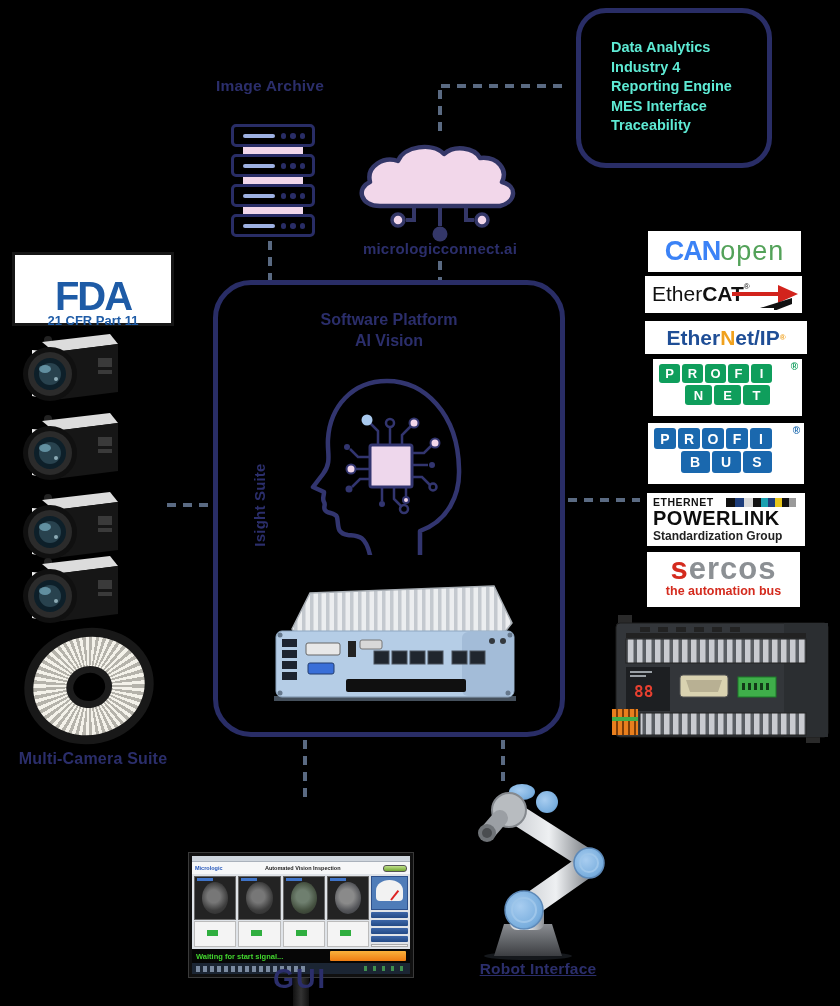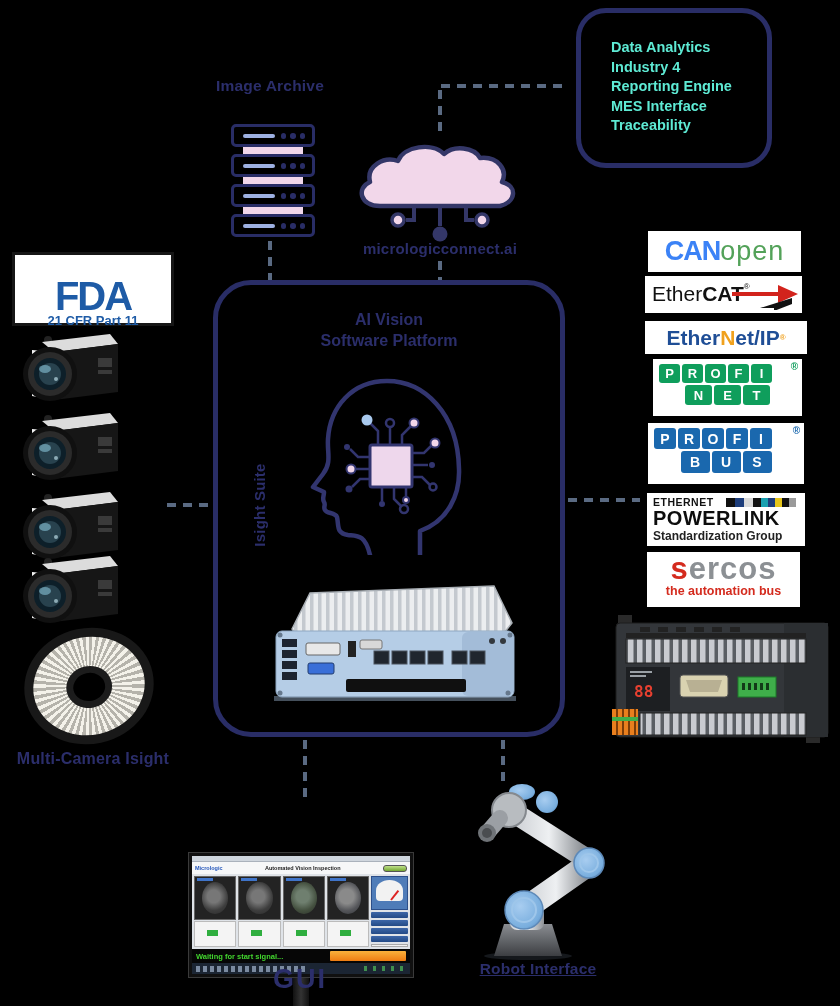--- a/index.html
+++ b/index.html
@@ -191,22 +191,22 @@
     <path d="M 88,66 V 86" fill="none" stroke="#343768" stroke-width="4"></path>
     <circle cx="88" cy="94" r="7.5" fill="#343768"></circle>
     <path d="M 114,66 V 80 H 122" fill="none" stroke="#343768" stroke-width="4"></path>
     <circle cx="130" cy="80" r="6" fill="#f2d7ea" stroke="#343768" stroke-width="3.5"></circle>
   </svg>
 </div>
 <div class="abs lbl" id="cloud-label">micrologicconnect.ai</div>
 
 <div class="abs" id="platform-box">
   <div id="platform-title">
+    <div>Software Platform</div>
     <div>AI Vision</div>
-    <div>Software Platform</div>
   </div>
   <div class="lbl" id="suite-label">Isight Suite</div>
 
   <svg id="head-svg" width="165" height="190" viewBox="0 0 165 190">
     <path d="M 112,190 L 112,166 C 140,156 152,130 151,104 C 150,48 116,16 79,16 C 44,16 22,42 20,74 C 19,88 24,97 15,109 L 5,122 L 16,127 C 16,131 14,134 16,137 C 18,140 15,142 17,145 C 19,149 27,147 29,152 C 31,161 28,168 40,170 C 49,171 57,169 62,190" fill="none" stroke="#32356f" stroke-width="4.5" stroke-linecap="round" stroke-linejoin="round"></path>
     <g stroke="#32356f" stroke-width="2.5" fill="none">
       <path d="M 70,80 V 66 L 62,58"></path>
         <path d="M 82,80 V 63"></path>
         <path d="M 94,80 V 70 L 103,61"></path>
       <path d="M 104,88 H 116 L 124,80"></path>
@@ -307,21 +307,21 @@
     </svg></div>
 <div class="abs camera" style="top:552px;"><svg width="112" height="80" viewBox="0 0 112 80">
       <use href="#cam-shape"></use>
     </svg></div>
 
 <div class="abs" id="ringlight">
   <div class="ring-outer"></div>
   <div class="ring-led"></div>
   <div class="ring-hole"></div>
 </div>
-<div class="abs lbl" id="multicam-label">Multi-Camera Isight</div>
+<div class="abs lbl" id="multicam-label">Multi-Camera Suite</div>
 
 <div class="abs logo-card" id="canopen">
   <span class="b">CAN</span>
     <span class="l">open</span>
 </div>
 
 <div class="abs logo-card" id="ethercat">
   <div class="txt"><span class="n">Ether</span><span class="c">CAT</span><span class="reg">®</span></div>
   <svg width="72" height="32" viewBox="0 0 72 32">
     <polygon points="2,14 48,14 48,7 68,16 48,25 48,18 2,18" fill="#d2231c"></polygon>

